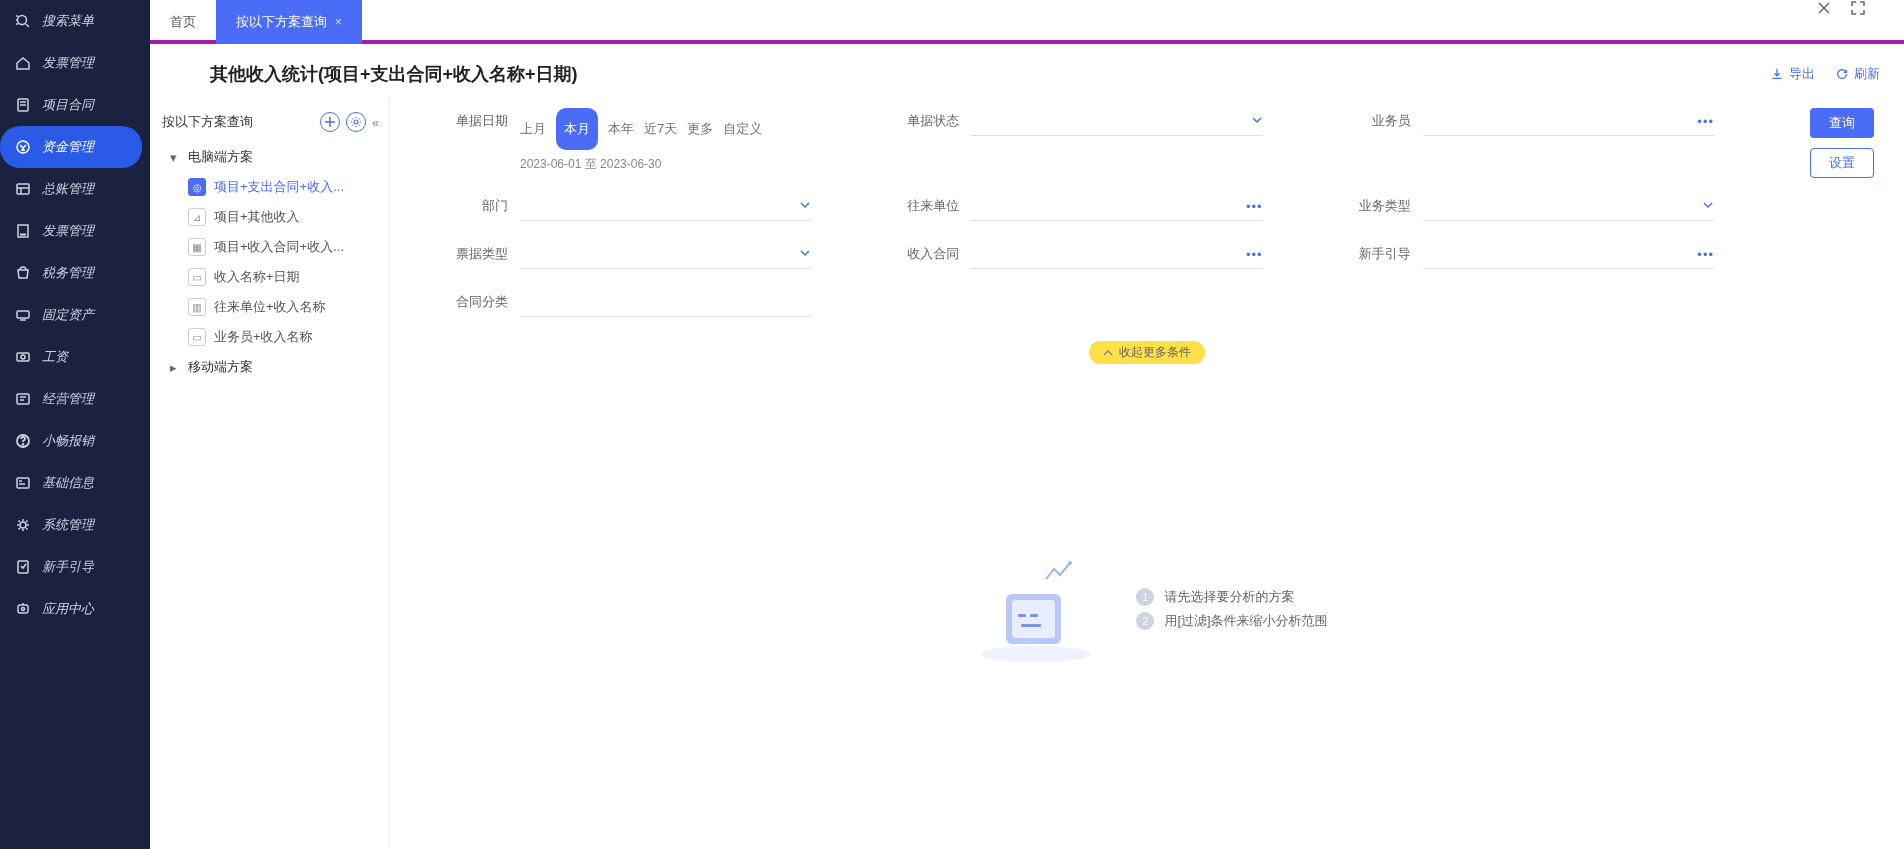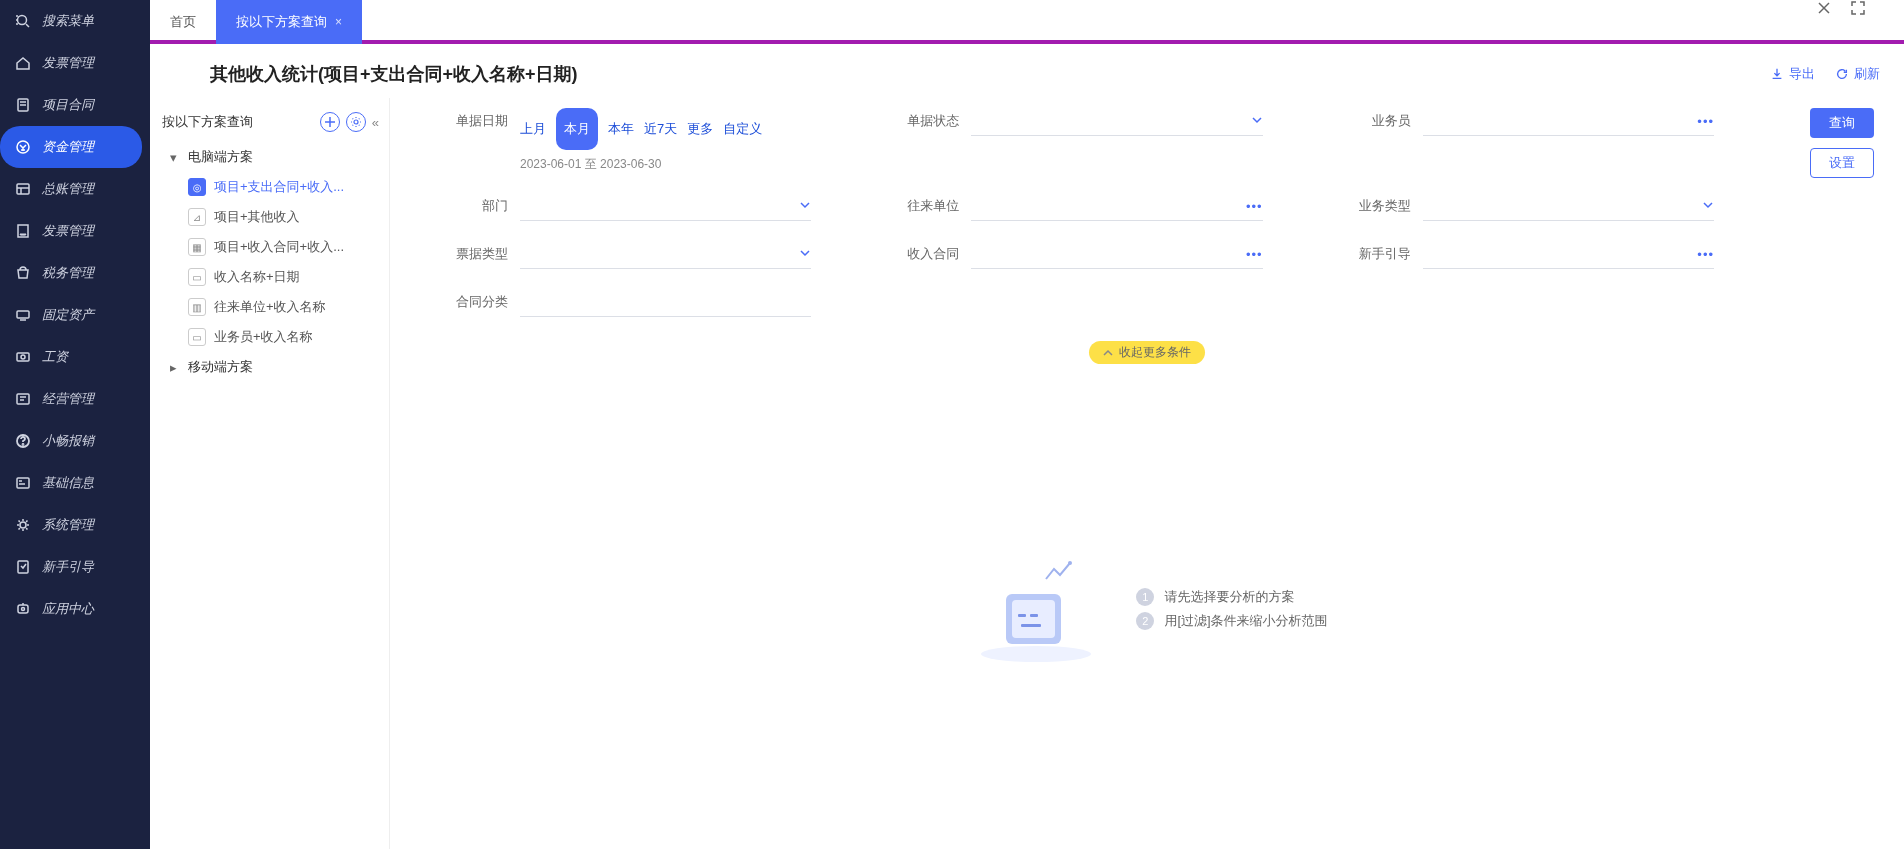--- a/index.html
+++ b/index.html
@@ -54,21 +54,21 @@
 
 .filter-wrap { flex: 1; display: flex; flex-direction: column; min-width: 0; }
 .filters { display: grid; grid-template-columns: repeat(3, 1fr) 100px; column-gap: 60px; row-gap: 20px; padding: 10px 30px 20px 30px; align-items: start; }
 .filter-field { display: flex; align-items: flex-start; }
 .filter-label { width: 88px; text-align: right; color: #666; font-size: 13px; padding-top: 4px; flex-shrink: 0; margin-right: 12px; }
 .filter-control { flex: 1; border-bottom: 1px solid #dcdfe6; min-height: 28px; display: flex; align-items: center; justify-content: flex-end; color: #4a6cf7; cursor: pointer; position: relative; }
 .filter-control .chev { color: #4a6cf7; }
 .filter-control .dots { color: #4a6cf7; letter-spacing: 1px; }
 .filter-control.plain { border-bottom: none; justify-content: flex-start; display: block; }
 .date-presets { display: flex; flex-wrap: wrap; gap: 10px; align-items: center; }
-.date-presets .preset { color: #1d4ed8; cursor: pointer; font-size: 13px; }
+.date-presets .preset { color: #737373; cursor: pointer; font-size: 13px; }
 .date-presets .preset.active { background: #4a6cf7; color: #fff; padding: 12px 8px; border-radius: 10px; }
 .date-range { color: #888; font-size: 12px; margin-top: 6px; }
 
 .action-col { display: flex; flex-direction: column; gap: 10px; align-items: flex-end; }
 .btn { padding: 5px 18px; border-radius: 4px; font-size: 13px; cursor: pointer; border: 1px solid transparent; }
 .btn.primary { background: #4a6cf7; color: #fff; }
 .btn.outline { background: #fff; color: #4a6cf7; border-color: #4a6cf7; }
 
 .collapse-bar { text-align: center; padding: 4px 0; }
 .collapse-pill { display: inline-flex; align-items: center; gap: 6px; background: #fde047; border-radius: 12px; padding: 3px 14px; font-size: 12px; color: #666; cursor: pointer; }

